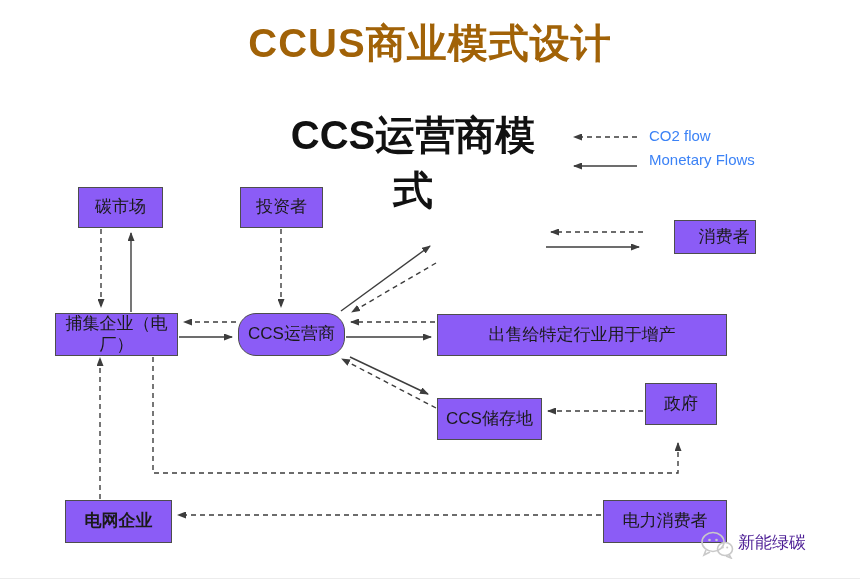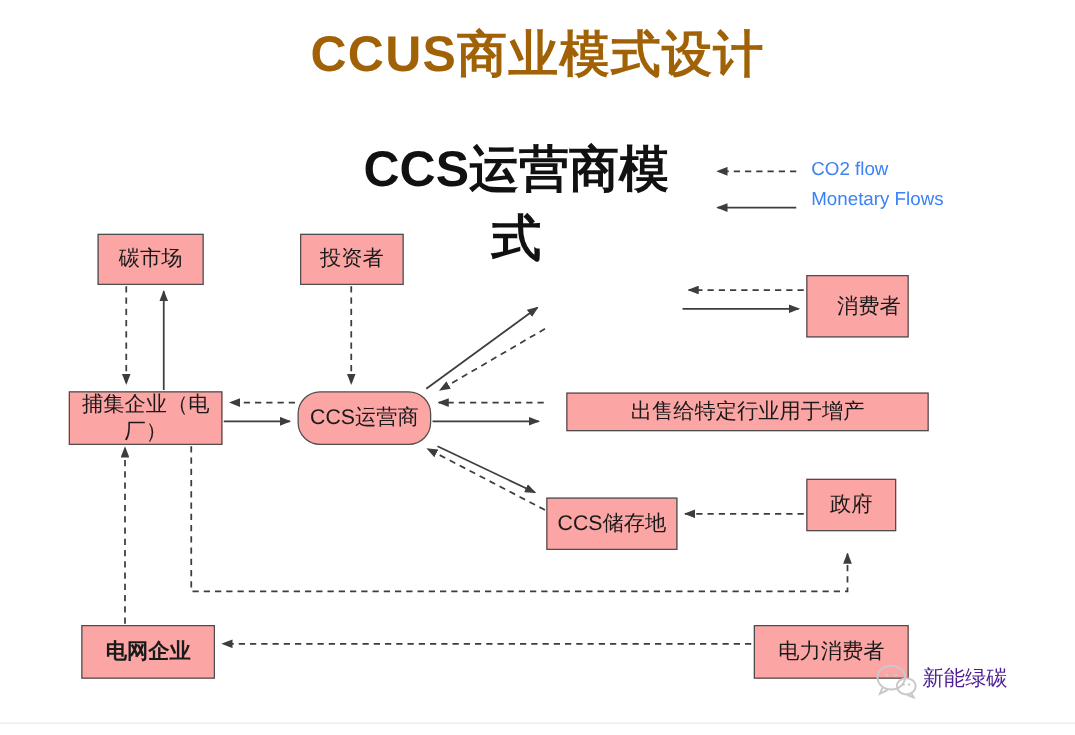--- a/index.html
+++ b/index.html
@@ -14,21 +14,21 @@
   .subtitle{
     position:absolute;left:282px;top:108px;width:262px;text-align:center;
     font-size:40px;font-weight:bold;color:#111;
   }
   .legend-label{
     position:absolute;font-size:15px;color:#3b82f6;white-space:nowrap;
   }
   #legend-co2{left:649px;top:127px;}
   #legend-money{left:649px;top:151px;}
   .node{
-    position:absolute;border:1.5px solid #4d4d4d;background:#fca5a5;
+    position:absolute;border:1.5px solid #4d4d4d;background:#8b5cf6;
     display:flex;align-items:center;justify-content:center;text-align:center;
     font-size:17px;line-height:1.18;box-sizing:border-box;padding:0 2px;
   }
   #edge-layer{position:absolute;left:0;top:0;width:860px;height:588px;pointer-events:none;}
   .watermark{
     position:absolute;left:700px;top:531px;display:flex;align-items:flex-start;gap:4px;
     color:#4c1d95;font-size:17px;white-space:nowrap;
   }
   .bottom-divider{
     position:absolute;left:0;top:578px;width:860px;height:1px;background:#ececec;
@@ -70,27 +70,27 @@
       <polyline points="601,515 178,515" fill="none" stroke="#3d3d3d" stroke-width="1.4" stroke-dasharray="5 4" marker-end="url(#arrowhead)"></polyline>
       <polyline points="637,137 574,137" fill="none" stroke="#3d3d3d" stroke-width="1.4" stroke-dasharray="5 4" marker-end="url(#arrowhead)"></polyline>
       <polyline points="637,166 574,166" fill="none" stroke="#3d3d3d" stroke-width="1.4" marker-end="url(#arrowhead)"></polyline>
     </svg>
 
   <div class="node" style="left:78px;top:187px;width:85px;height:41px;">碳市场</div>
 
   <div class="node" style="left:240px;top:187px;width:83px;height:41px;">投资者</div>
 
 
-  <div class="node" style="left:645px;top:220px;width:82px;height:50px;padding-left:20px;">消费者</div>
+  <div class="node" style="left:674px;top:220px;width:82px;height:34px;padding-left:20px;">消费者</div>
 
   <div class="node" style="left:55px;top:313px;width:123px;height:43px;">捕集企业（电厂）</div>
 
   <div class="node" style="left:238px;top:313px;width:107px;height:43px;border-radius:18px;">CCS运营商</div>
 
-  <div class="node" style="left:437px;top:314px;width:290px;height:31px;margin-left:16px;">出售给特定行业用于增产</div>
+  <div class="node" style="left:437px;top:314px;width:290px;height:42px;">出售给特定行业用于增产</div>
 
   <div class="node" style="left:437px;top:398px;width:105px;height:42px;">CCS储存地</div>
 
   <div class="node" style="left:645px;top:383px;width:72px;height:42px;">政府</div>
 
   <div class="node" style="left:65px;top:500px;width:107px;height:43px;font-weight:bold;">电网企业</div>
 
   <div class="node" style="left:603px;top:500px;width:124px;height:43px;">电力消费者</div>
 
   <div class="watermark">

